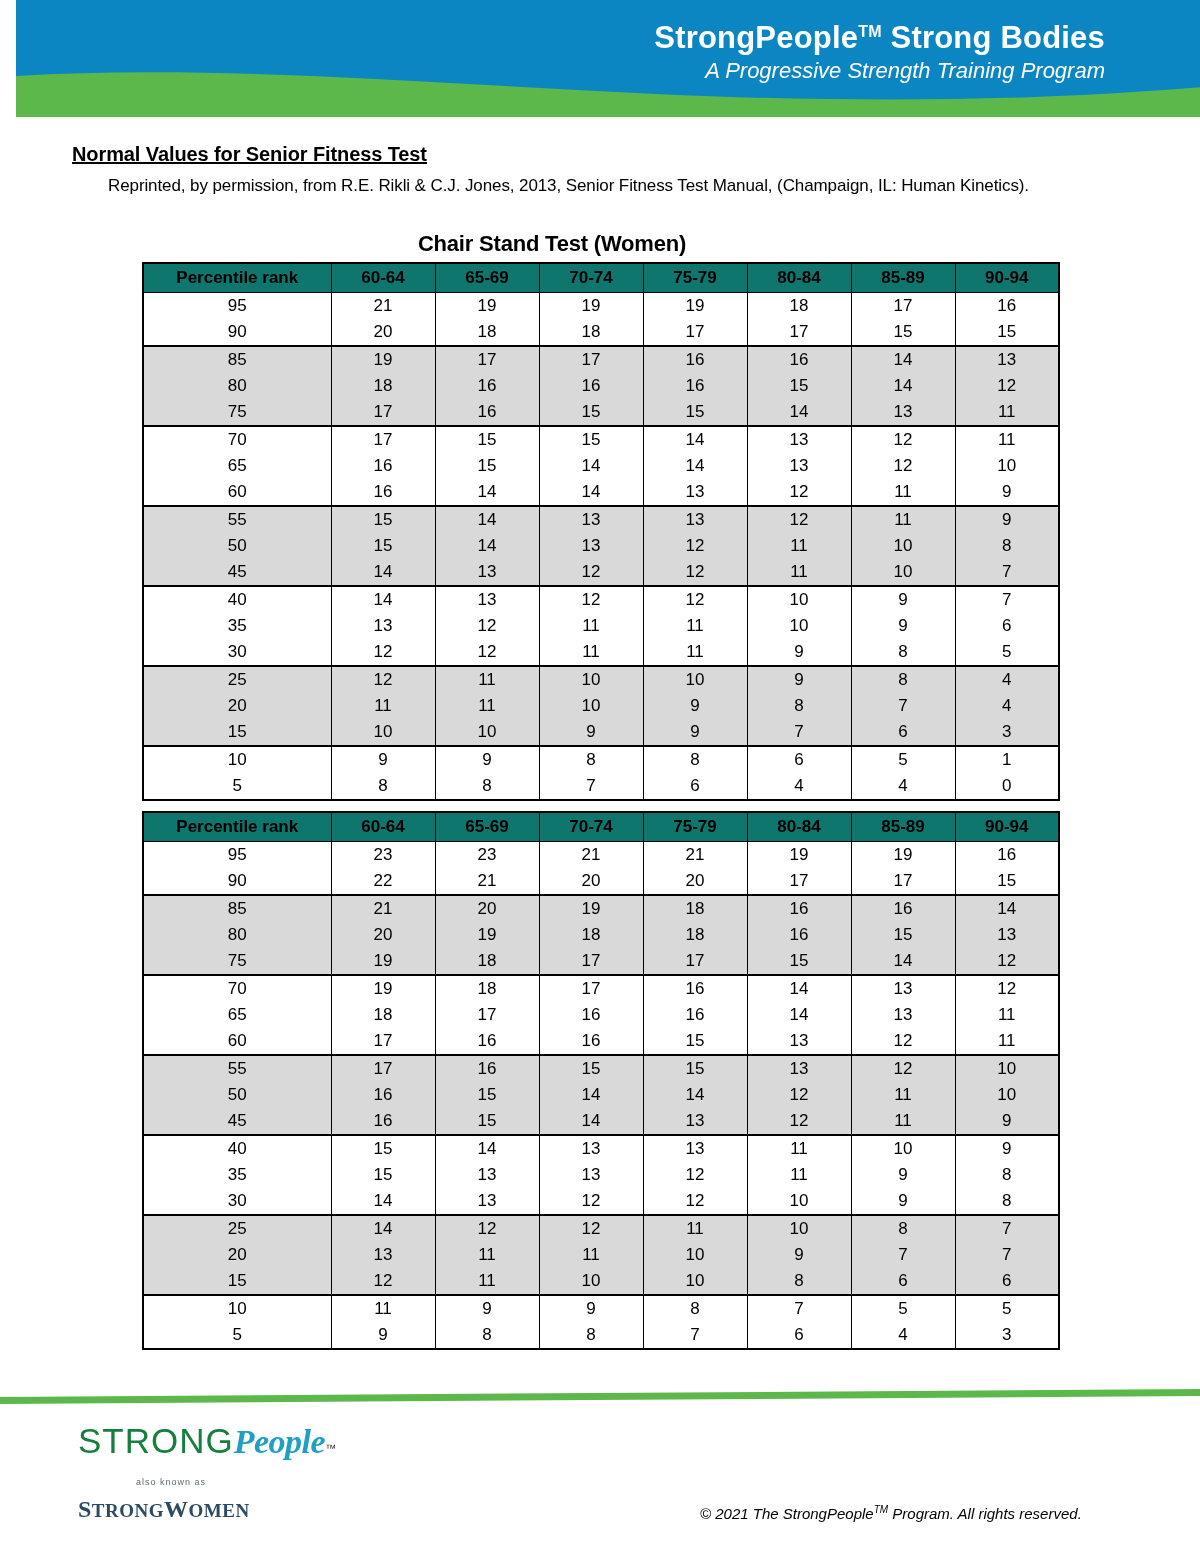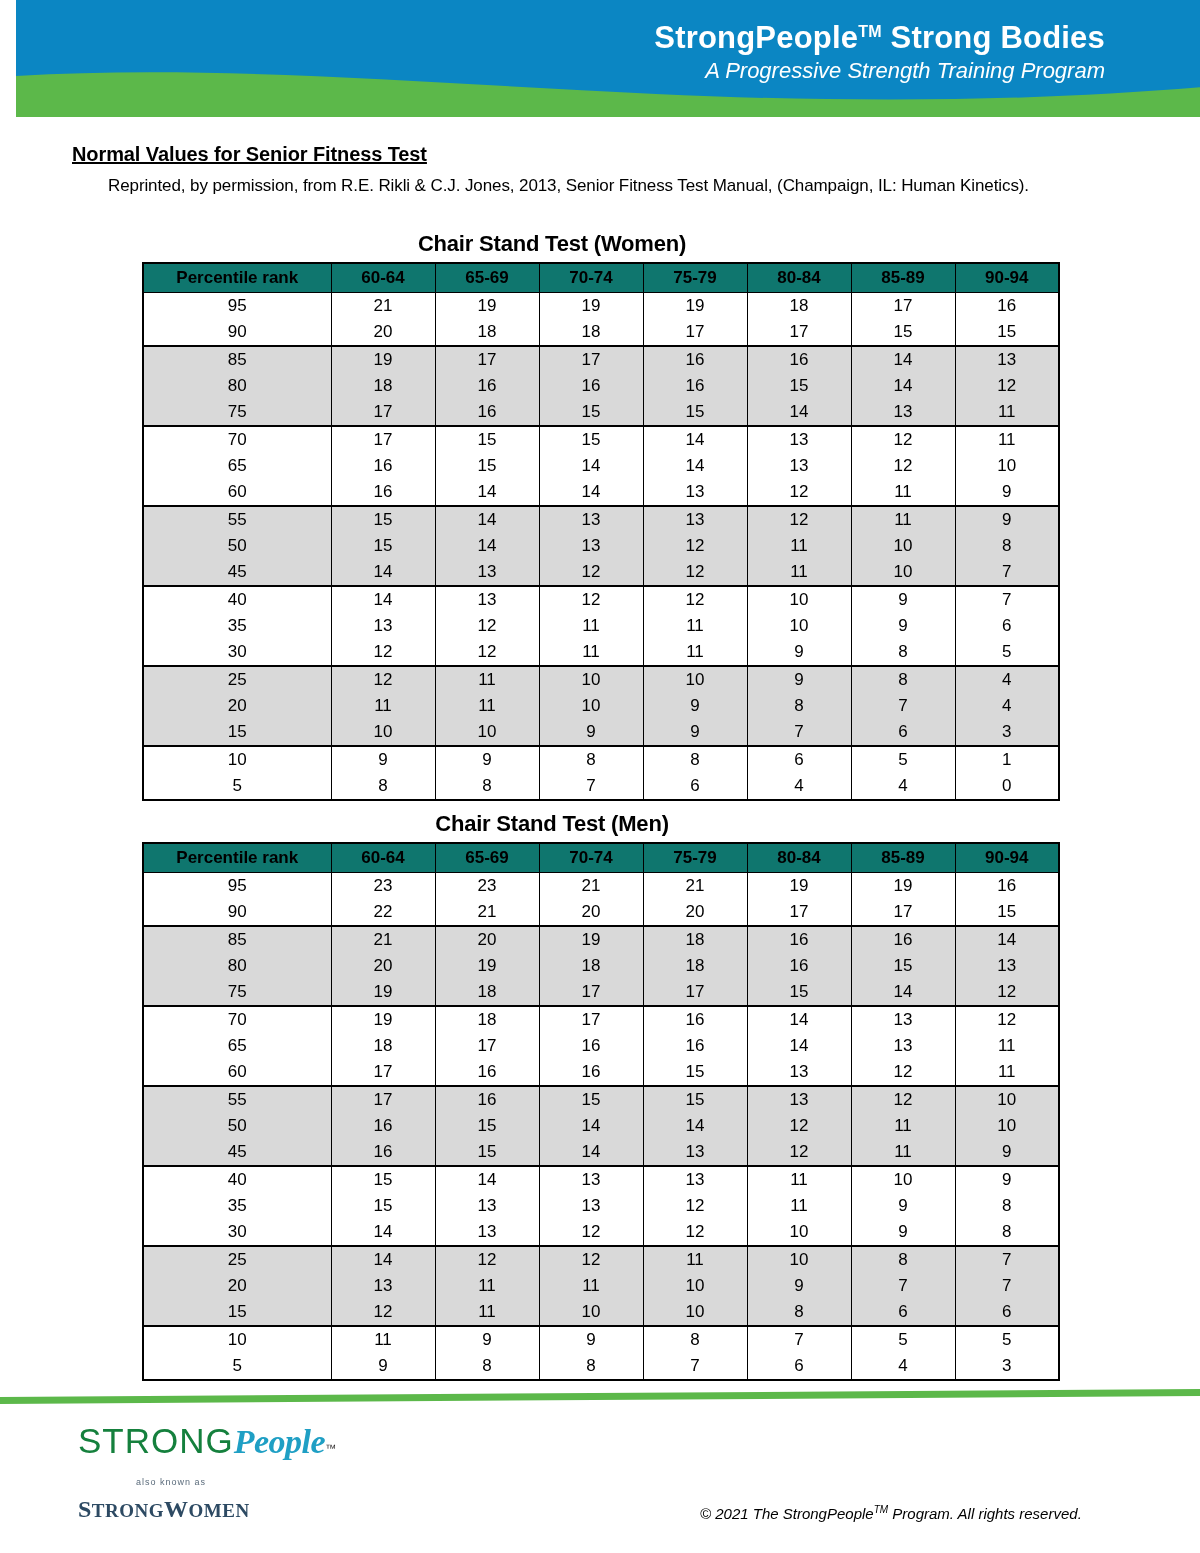--- a/index.html
+++ b/index.html
@@ -434,21 +434,20 @@
           <td>6</td>
           <td>4</td>
           <td>4</td>
           <td>0</td>
         </tr>
       </tbody>
   </table>
 </div>
 
 <div class="table-block" id="men-block">
-  <div class="table-caption">Chair Stand Test (Men)</div>
   <table class="sft">
     <colgroup>
         <col class="c0">
         <col class="cx">
         <col class="cx">
         <col class="cx">
         <col class="cx">
         <col class="cx">
         <col class="cx">
         <col class="cx">

